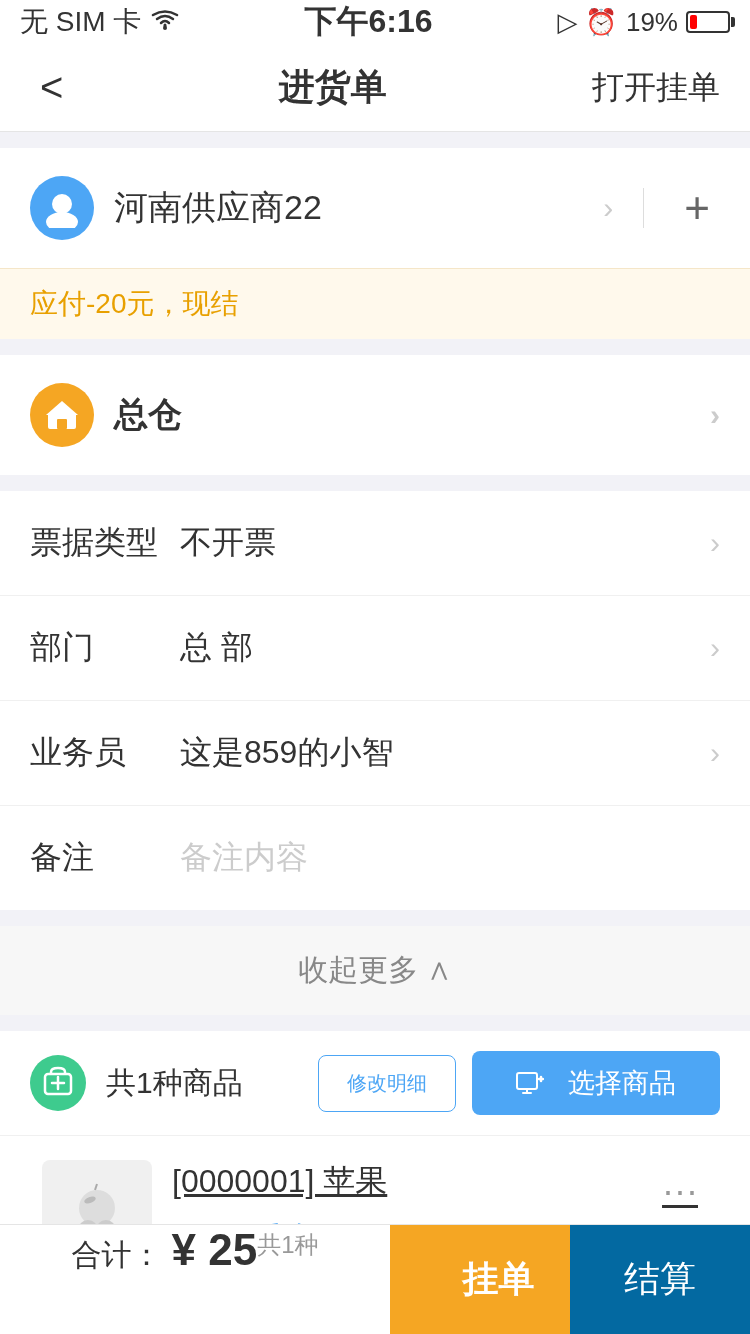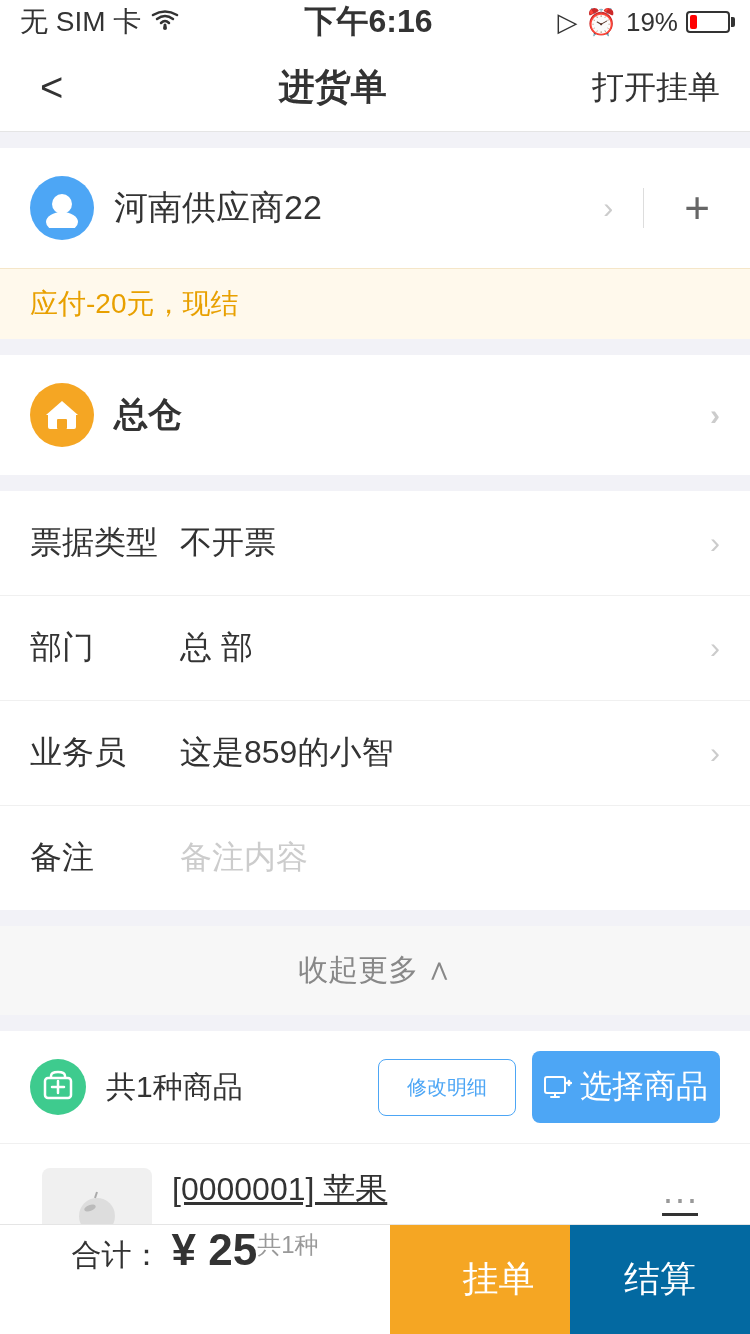--- a/index.html
+++ b/index.html
@@ -255,26 +255,26 @@
       padding: 14px 28px;
       font-size: 20px;
       cursor: pointer;
       margin-right: 16px;
     }
     .btn-primary {
       background: #4da6f5;
       color: #fff;
       border: none;
       border-radius: 8px;
-      padding: 14px 12px;
-      font-size: 32px;
-      cursor: pointer;
-      display: flex;
-      align-items: center;
-      gap: 8px;
+      padding: 14px 44px;
+      font-size: 27px;
+      cursor: pointer;
+      display: flex;
+      align-items: center;
+      gap: 24px;
     }
 
     
     .product-item {
       display: flex;
       align-items: flex-start;
       padding: 24px 42px;
       text-decoration: underline;
     }
     .product-thumb {
@@ -352,21 +352,21 @@
     }
     .footer-btn-hang {
       width: 180px;
       background: #f5a623;
       color: #fff;
       font-size: 36px;
       display: flex;
       align-items: center;
       justify-content: center;
       cursor: pointer;
-      font-weight: 400;
+      font-weight: 700;
       padding-left: 37px;
     }
     .footer-btn-settle {
       width: 180px;
       background: #0369a1;
       color: #fff;
       font-size: 36px;
       display: flex;
       align-items: center;
       justify-content: center;

